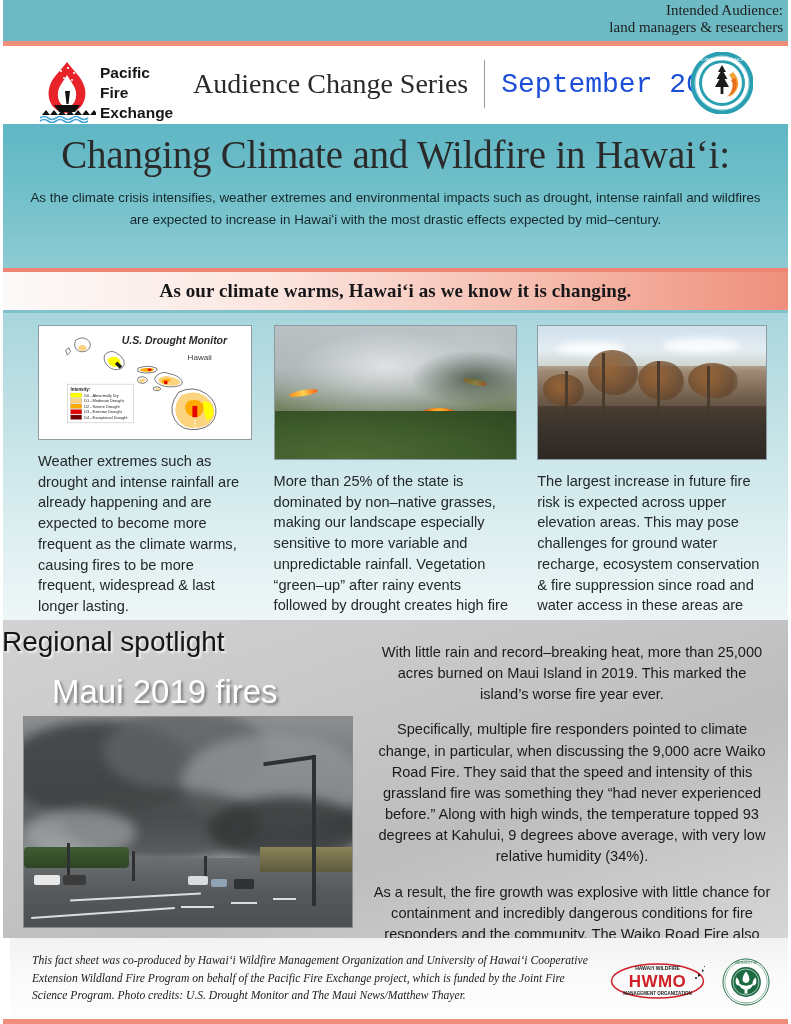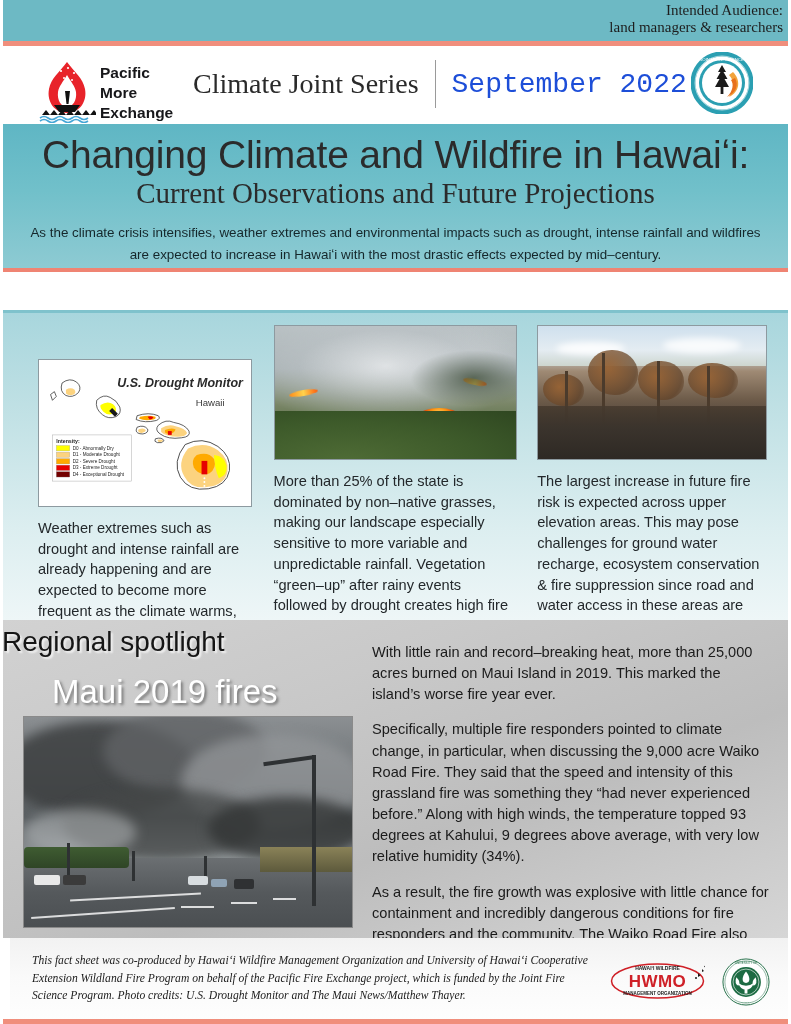--- a/index.html
+++ b/index.html
@@ -64,21 +64,21 @@
   }
   .jfsp-logo { position:absolute; right:38px; top:6px; width:62px; height:62px; }
 
   
   .hero {
     position:absolute; left:0; top:124px; width:791px; height:148px;
     background:linear-gradient(180deg,#5fb6c4 0%, #71c0ca 45%, #8fcbd3 100%);
     padding:10px 20px 0 20px;
   }
   .hero-h1 {
-    font-family:Liberation Sans, sans-serif;
+    font-family:Liberation Serif, serif;
     font-size:39px; line-height:1.06; color:#2b2b2b; text-align:center;
     font-weight:400; letter-spacing:-0.2px;
   }
   .hero-h2 {
     font-family:"Liberation Serif", serif;
     font-size:29px; line-height:1.12; color:#2b2b2b; text-align:center;
     font-weight:400; margin-top:2px;
   }
   .hero-p {
     font-family:"Liberation Sans", sans-serif;
@@ -106,21 +106,21 @@
   }
   .cards { position:absolute; left:0; top:0; width:791px; display:flex; }
   .card { width:263.6px; padding:12px 10px 0 10px; }
   .card.c1 { padding-left:38px; padding-right:12px; }
   .card.c3 { padding-right:24px; }
 
   .photo {
     width:100%; height:135px; border:1px solid #8d9aa0;
     position:relative; overflow:hidden; background:#ccc;
   }
-  .photo.p1 { height:148px;margin-top:34px; }
+  .photo.p1 { height:115px; }
   .card-text {
     margin-top:11px;
     font-family:"Liberation Sans", sans-serif;
     font-size:14.6px; line-height:1.42; color:#23282b;
   }
 
   
   .dm { width:100%; height:100%; background:#ffffff; position:relative; }
 
   
@@ -180,21 +180,21 @@
   }
   .lane {
     position:absolute; height:2px; background:rgba(255,255,255,0.8);
   }
   .pole {
     position:absolute; width:4px; background:#2e3133;
   }
   .sl-body {
     position:absolute; left:372px; top:22px; width:400px;
     font-family:"Liberation Sans", sans-serif;
-    font-size:14.6px; line-height:1.45; color:#1b1b1b;
+    font-size:14.6px; line-height:1.45; color:#1b1b1b;text-align:center;
   }
   .sl-body p { margin-bottom:14px; }
 
   
   .footer {
     position:absolute; left:10px; top:938px; width:791px; height:98px;
     background:linear-gradient(180deg,#f2f2f2 0%, #fafafa 40%, #ffffff 100%);
   }
   .footer-text {
     position:absolute; left:22px; top:14px; width:570px;
@@ -243,52 +243,54 @@
             <path d="M44 54 l4 -5 l4 5 Z"></path>
           <path d="M52 54 l4 -5 l4 5 Z"></path>
         </g>
         <g stroke="#45a6d6" stroke-width="1.6" fill="none">
           <path d="M2 57 q4 -3 8 0 q4 3 8 0 q4 -3 8 0 q4 3 8 0 q4 -3 8 0 q4 3 8 0"></path>
           <path d="M2 60 q4 -3 8 0 q4 3 8 0 q4 -3 8 0 q4 3 8 0 q4 -3 8 0 q4 3 8 0"></path>
         </g>
       </svg>
       <div class="pfx-words">
         <div>Pacific</div>
-        <div>More</div>
+        <div>Fire</div>
         <div>Exchange</div>
       </div>
     </div>
 
     <div class="series-block">
-      <div class="series-title">Climate Joint Series</div>
+      <div class="series-title">Audience Change Series</div>
       <div class="series-divider"></div>
       <div class="series-date">September 2022</div>
     </div>
 
     <svg class="jfsp-logo" viewBox="0 0 62 62">
       <circle cx="31" cy="31" r="30" fill="#ffffff" stroke="#1d8fa3" stroke-width="1"></circle>
       <circle cx="31" cy="31" r="29" fill="none" stroke="#2b9fb2" stroke-width="5"></circle>
       <circle cx="31" cy="31" r="23" fill="#2b9fb2"></circle>
       <circle cx="31" cy="31" r="20" fill="#ffffff"></circle>
       <path d="M31 13 l4 7 l-2.5 0 l4 7 l-3 0 l4.5 8 l-14 0 l4.5 -8 l-3 0 l4 -7 l-2.5 0 Z" fill="#1a1a1a"></path>
       <rect x="29.6" y="34" width="2.8" height="8" fill="#1a1a1a"></rect>
       <path d="M42 20 C50 28 49 40 38 45 C44 38 44 29 38 23 Z" fill="#f2a33c"></path>
       <path d="M44 26 C48 33 45 41 36 45 C42 39 43 32 40 28 Z" fill="#e8701c"></path>
       <circle cx="31" cy="31" r="27" fill="none" stroke="#ffffff" stroke-width="0.6"></circle>
       <text x="31" y="9" font-size="4.3" fill="#ffffff" text-anchor="middle" font-family="Liberation Sans, sans-serif">JOINT FIRE SCIENCE</text>
     </svg>
   </div>
 
   <div class="hero">
     <div class="hero-h1">Changing Climate and Wildfire in Hawaiʻi:</div>
-    <div class="hero-h2">Current Observations and Future Projections</div>
     <div class="hero-p">As the climate crisis intensifies, weather extremes and environmental impacts such as drought, intense rainfall and wildfires are expected to increase in Hawaiʻi with the most drastic effects expected by mid–century.</div>
   </div>
 
   <div class="pinkband-top"></div>
+  <div class="pinkband">
+    <div class="pinkband-text">As our climate warms, Hawaiʻi as we know it is changing.</div>
+  </div>
   <div class="pinkband-bot"></div>
 
   <div class="panel">
     <div class="cards">
 
       <div class="card c1">
         <div class="photo p1">
           <div class="dm">
             <svg viewBox="0 0 220 140" width="100%" height="100%">
               <rect x="0" y="0" width="220" height="140" fill="#ffffff"></rect>

